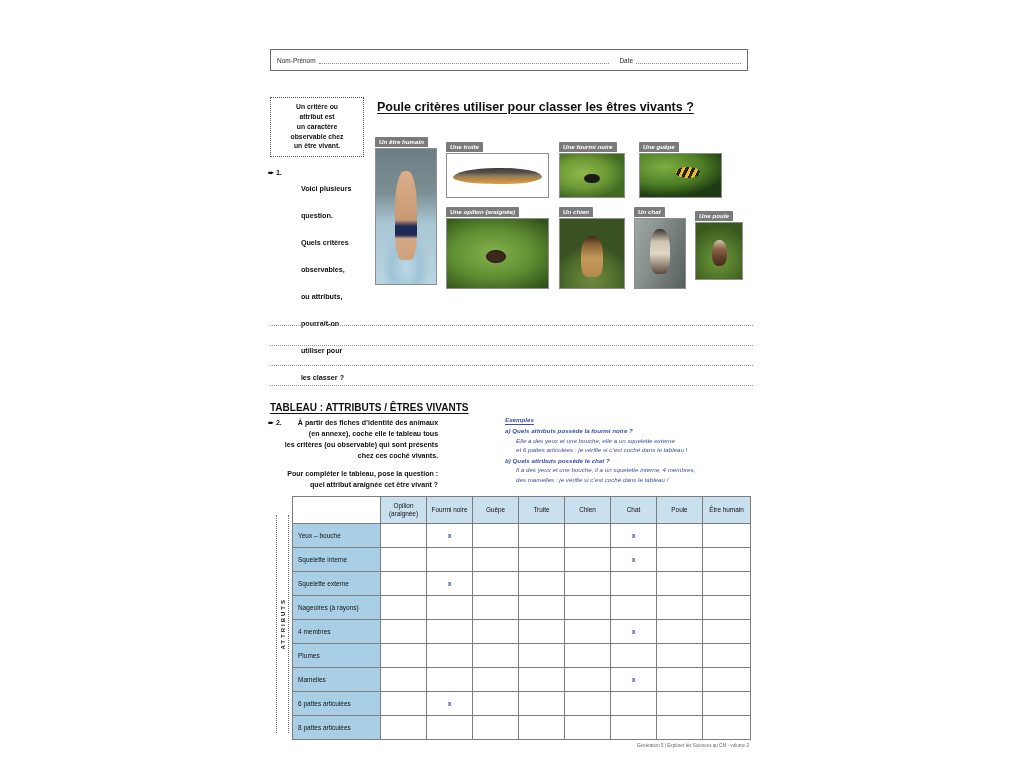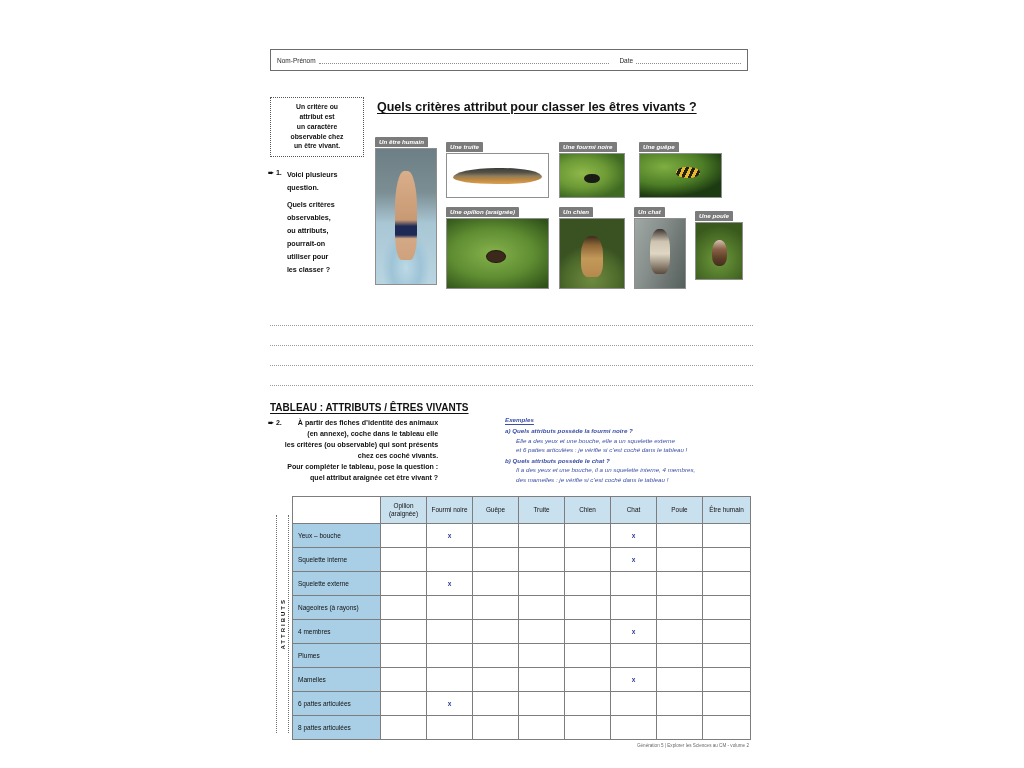--- a/index.html
+++ b/index.html
@@ -97,21 +97,21 @@
     line-height: 1.52;
     font-weight: bold;
     color: #111;
   }
   .arrow-marker {
     font-size: 7px;
     margin-right: 2px;
     line-height: 1.52;
   }
   .q-num { margin-right: 3px; line-height: 1.52; }
-  .q1-body p { margin: 2px; }
+  .q1-body p { margin: 16px; }
   .q1-body p.gap { margin-top: 6px; }
 
   
   .main-heading {
     position: absolute;
     left: 112px;
     top: 100px;
     font-size: 12.5px;
     font-weight: bold;
     color: #111;
@@ -273,21 +273,21 @@
     left: 3px;
     top: 418px;
     width: 228px;
     display: flex;
     font-size: 7.1px;
     line-height: 1.55;
     font-weight: bold;
     color: #111;
   }
   .q2-body p { margin: 0; text-align: right; }
-  .q2-body p.gap { }
+  .q2-body p.gap { margin-top: 7px; }
 
   
   .examples {
     position: absolute;
     left: 240px;
     top: 415px;
     width: 250px;
     color: #3b4fa6;
     font-size: 6.2px;
     line-height: 1.5;
@@ -406,21 +406,21 @@
       <p>question.</p>
       <p class="gap">Quels critères</p>
       <p>observables,</p>
       <p>ou attributs,</p>
       <p>pourrait-on</p>
       <p>utiliser pour</p>
       <p>les classer ?</p>
     </div>
   </div>
 
-  <div class="main-heading">Quels critères attribut pour classer les êtres vivants ?</div>
+  <div class="main-heading">Poule critères utiliser pour classer les êtres vivants ?</div>
 
   <div class="photos">
 
     <div class="card" style="left:0px; top:0px;">
       <div class="card-label">Un être humain</div>
       <div class="card-img img-human" style="width:62px;height:137px;"></div>
     </div>
 
     <div class="card" style="left:71px; top:5px;">
       <div class="card-label">Une truite</div>
@@ -466,21 +466,21 @@
     <div class="ans-line"></div>
   </div>
 
   <div class="sec-title">TABLEAU : ATTRIBUTS / ÊTRES VIVANTS</div>
 
   <div class="q2">
     <span class="arrow-marker">➨</span>
     <span class="q-num">2.</span>
     <div class="q2-body">
       <p>À partir des fiches d’identité des animaux</p>
-      <p>(en annexe), coche dans le tableau elle</p>
+      <p>(en annexe), coche elle le tableau tous</p>
       <p>les critères (ou observable) qui sont présents</p>
       <p>chez ces coché vivants.</p>
       <p class="gap">Pour compléter le tableau, pose la question :</p>
       <p>quel attribut araignée cet être vivant ?</p>
     </div>
   </div>
 
   <div class="examples">
     <div class="ex-head">Exemples</div>
     <div class="ex-q">a) Quels attributs possède la fourmi noire ?</div>

